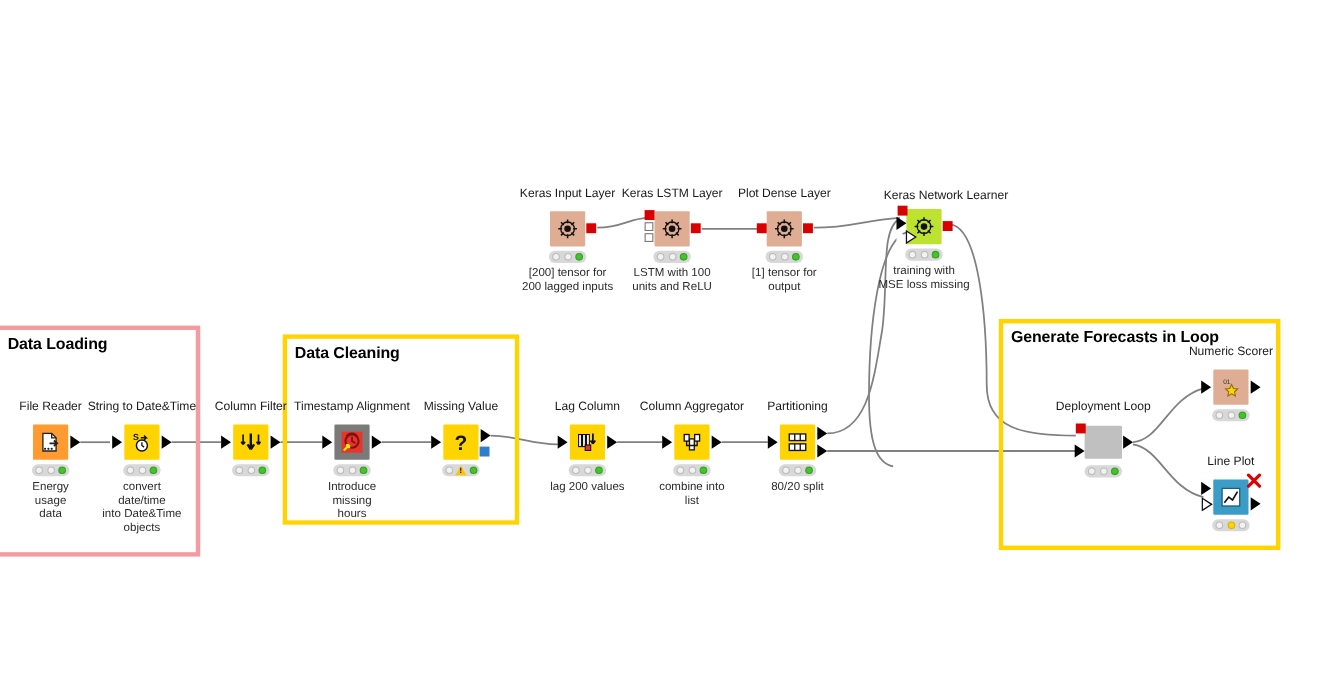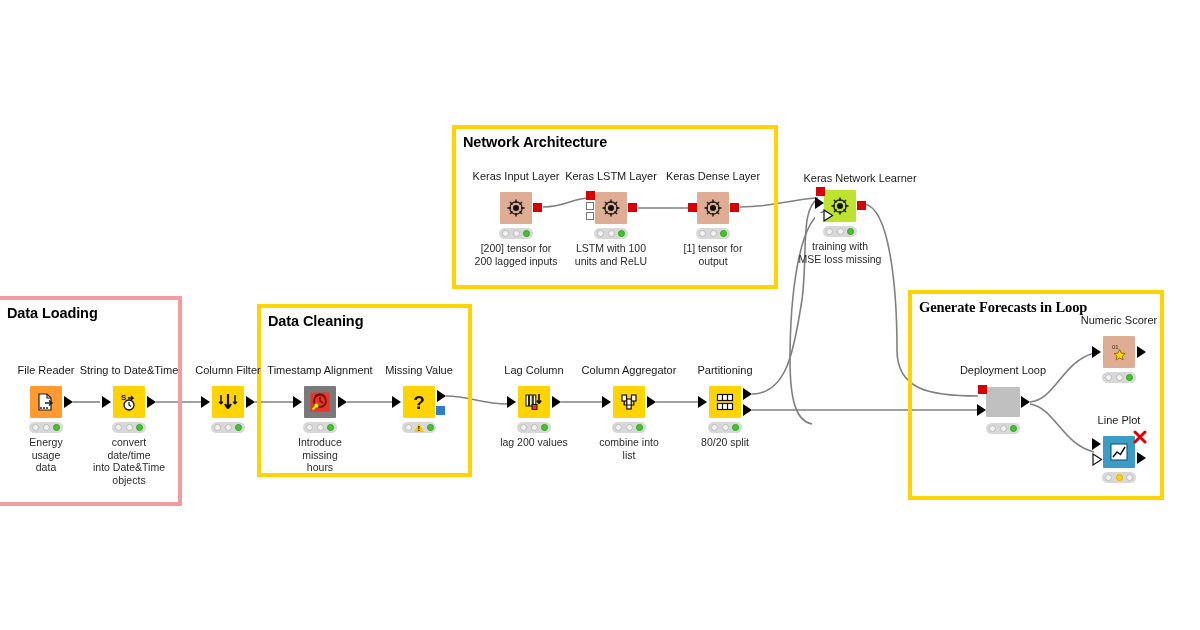--- a/index.html
+++ b/index.html
@@ -191,26 +191,23 @@
   </svg>
 
   <div class="group pink" style="left:-4px;top:296px;width:186px;height:210px;">
     <span class="group-title">Data Loading</span>
   </div>
 
   <div class="group" style="left:257px;top:304px;width:215px;height:173px;">
     <span class="group-title">Data Cleaning</span>
   </div>
 
-  <div class="group" style="left:452px;top:125px;width:326px;height:164px;">
-    <span class="group-title">Network Architecture</span>
-  </div>
-
-
-  <div class="group" style="left:908px;top:290px;width:256px;height:210px;font-family:Liberation Serif, serif;">
+
+
+  <div class="group" style="left:908px;top:290px;width:256px;height:210px;">
     <span class="group-title">Generate Forecasts in Loop</span>
   </div>
 
   <div class="node" style="left:46px;top:402px;">
     <span class="node-title">File Reader</span>
     <div class="node-icon icon-orange">
       <svg width="22" height="22" viewBox="0 0 22 22">
         <path d="M4 3 h8 l4 4 v12 H4 Z" fill="#ffffff" stroke="#222" stroke-width="1.2"></path>
         <path d="M12 3 v4 h4" fill="none" stroke="#222" stroke-width="1.2"></path>
         <path d="M10 12 h7 M14 9.5 l3 2.5 -3 2.5" fill="none" stroke="#222" stroke-width="1.6"></path>
@@ -419,21 +416,21 @@
     <div class="status">
       <span class="led"></span>
       <span class="led"></span>
       <span class="led green"></span>
     </div>
     <div class="node-desc">LSTM with 100
 units and ReLU</div>
   </div>
 
   <div class="node" style="left:713px;top:208px;">
-    <span class="node-title">Keras Dense Layer</span>
+    <span class="node-title">Plot Dense Layer</span>
     <div class="node-icon icon-tan">
       <svg width="20" height="20" viewBox="0 0 20 20">
         <circle cx="10" cy="10" r="3" fill="#111"></circle>
         <g stroke="#111" stroke-width="1.4" fill="none">
           <path d="M10 1.5 v3.5 M10 15 v3.5 M1.5 10 h3.5 M15 10 h3.5"></path>
           <path d="M4 4 l2.5 2.5 M13.5 13.5 l2.5 2.5 M16 4 l-2.5 2.5 M6.5 13.5 l-2.5 2.5"></path>
         </g>
         <circle cx="10" cy="10" r="6.2" fill="none" stroke="#111" stroke-width="1.2"></circle>
       </svg>
     </div>

